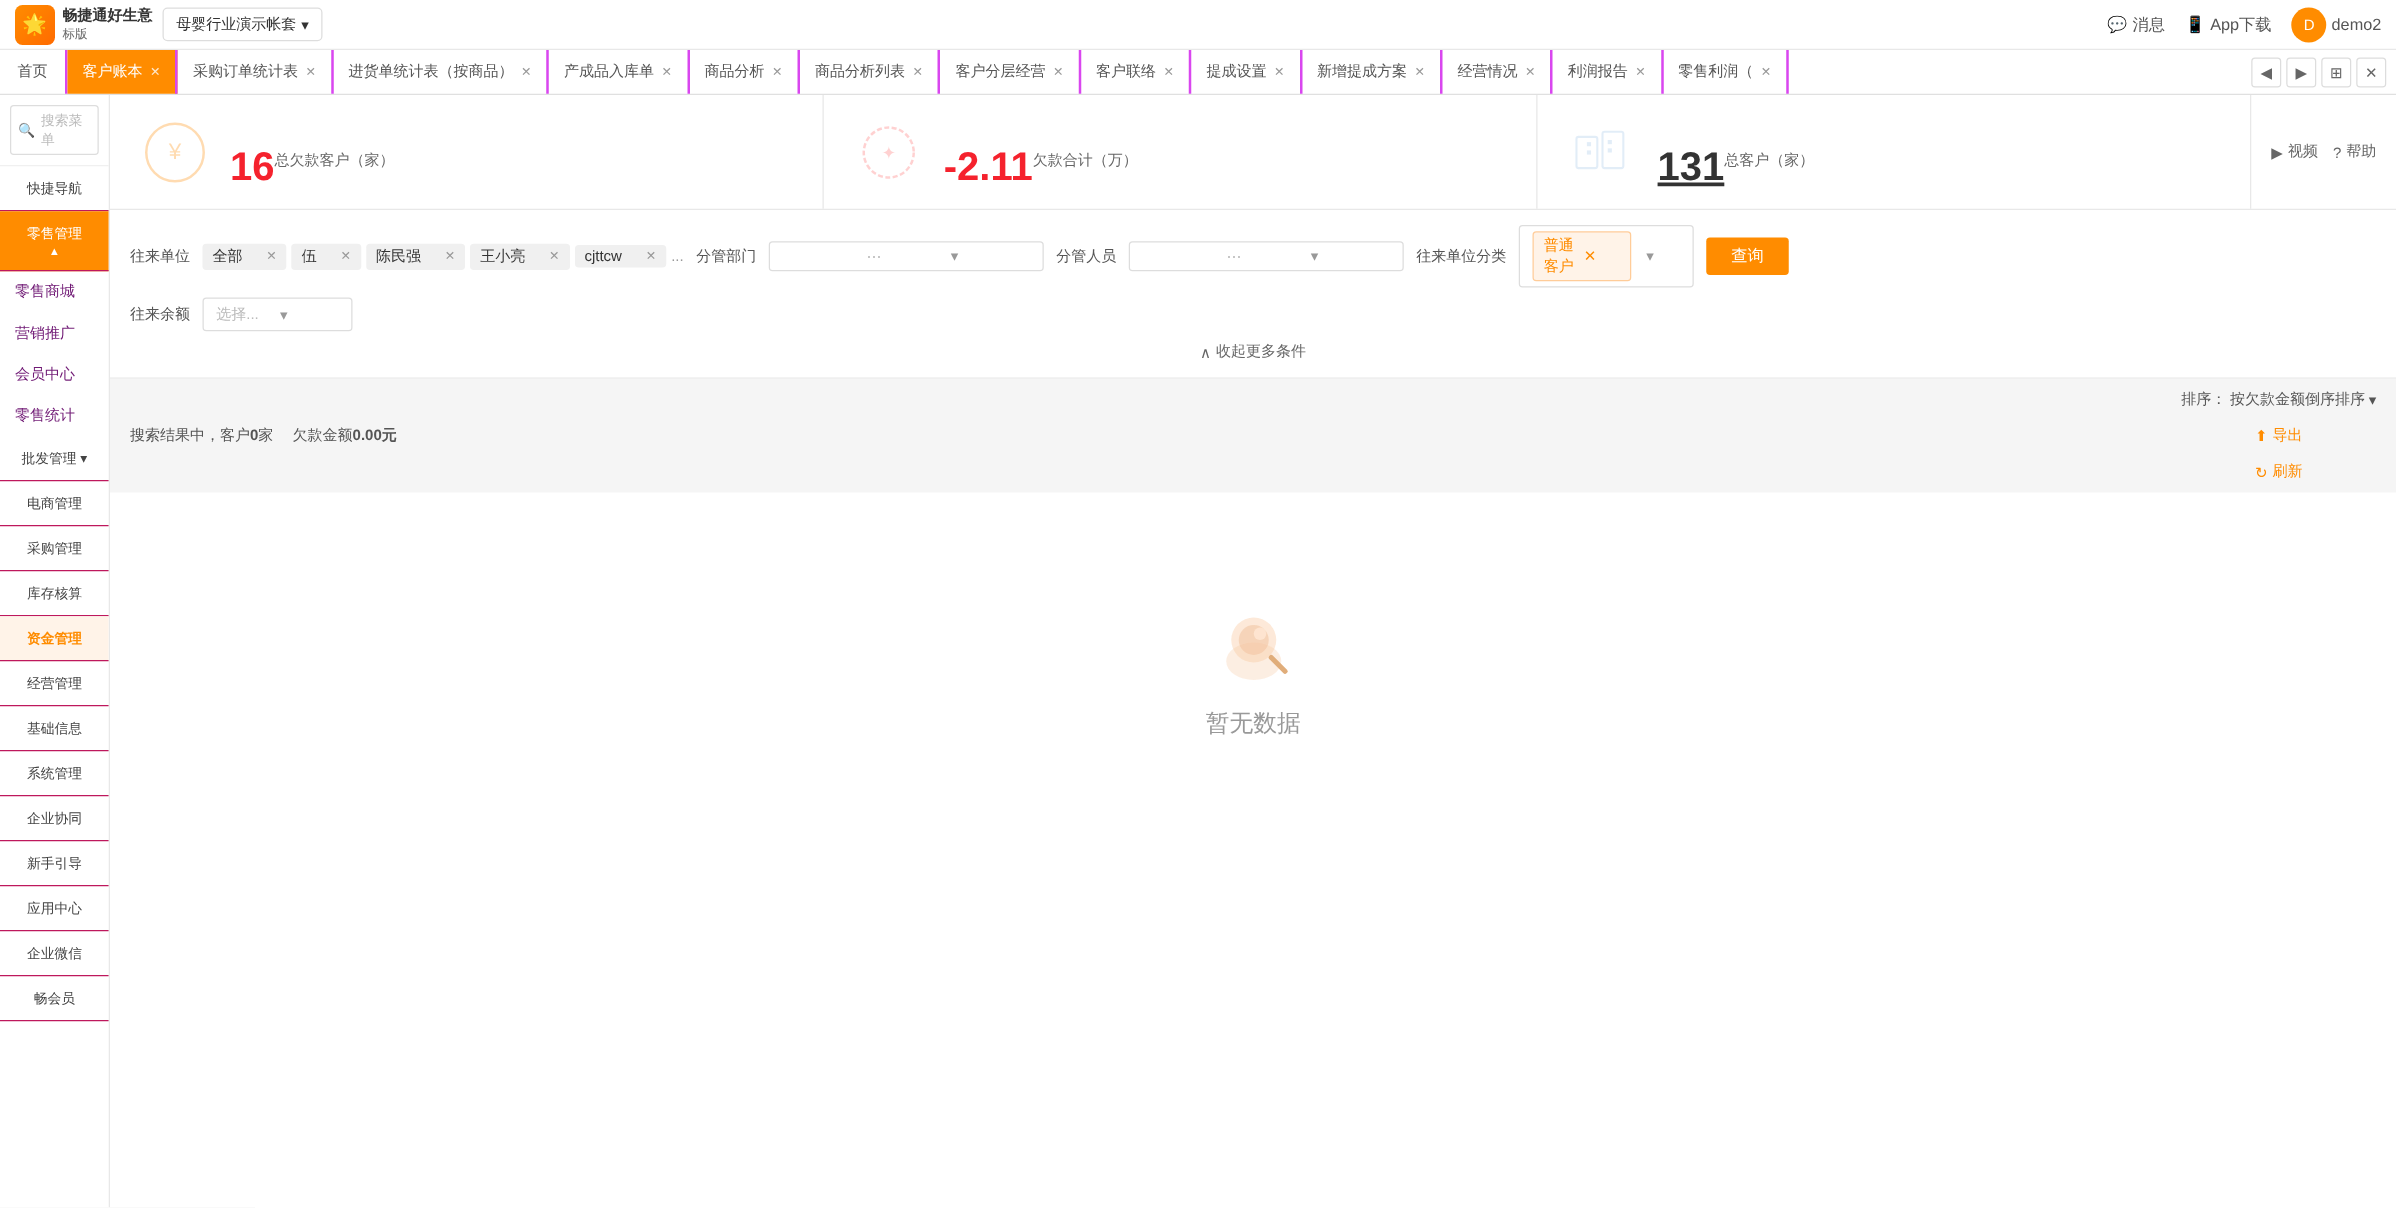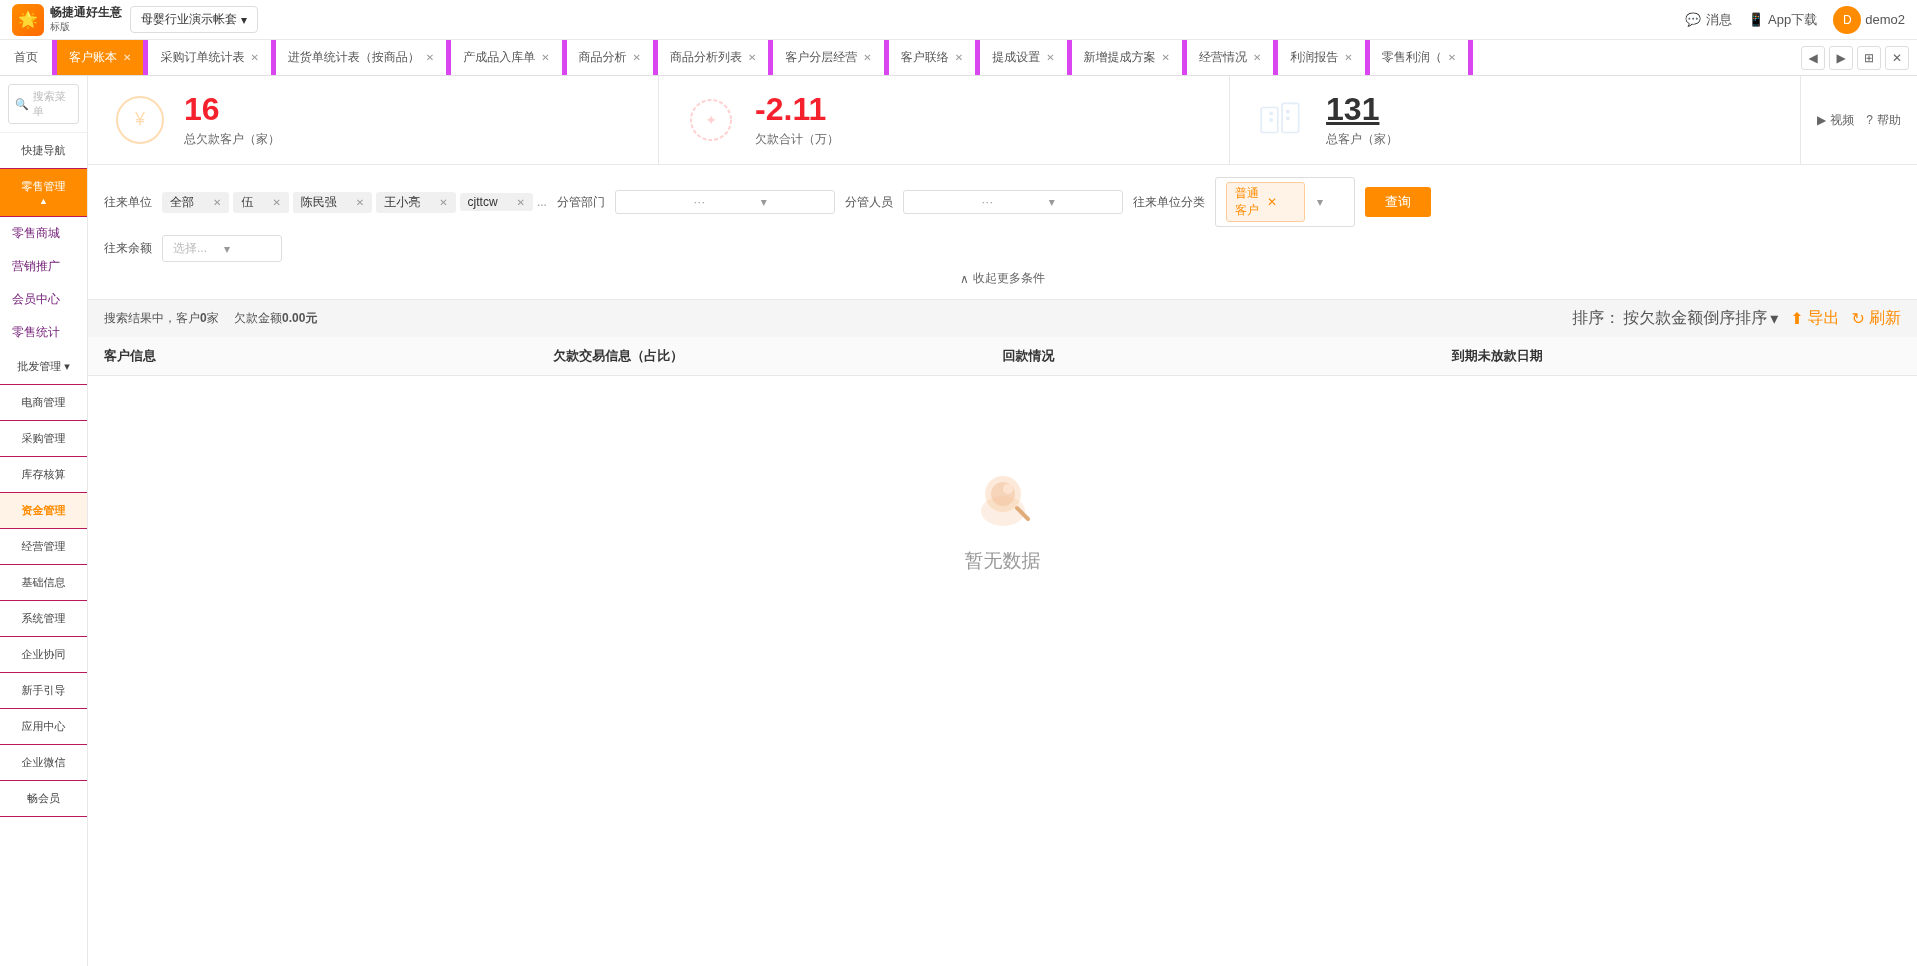--- a/index.html
+++ b/index.html
@@ -12,21 +12,21 @@
     .logo-icon { width: 32px; height: 32px; background: linear-gradient(135deg, #ff8c00, #ff6b00); border-radius: 6px; display: flex; align-items: center; justify-content: center; color: white; font-size: 16px; }
     .logo-text { font-size: 12px; color: #333; font-weight: bold; line-height: 1.2; }
     .logo-sub { font-size: 10px; color: #666; }
     .dropdown-select { display: flex; align-items: center; gap: 4px; padding: 4px 10px; border: 1px solid #ddd; border-radius: 4px; cursor: pointer; font-size: 12px; color: #333; background: #fff; }
     .top-bar-right { display: flex; align-items: center; gap: 16px; font-size: 13px; color: #555; }
     .top-bar-right-item { display: flex; align-items: center; gap: 4px; cursor: pointer; }
     .avatar { width: 28px; height: 28px; border-radius: 50%; background: #ff8c00; display: flex; align-items: center; justify-content: center; color: white; font-size: 12px; }
 
     
     .nav-tabs { background: #fff; height: 36px; display: flex; align-items: center; border-bottom: 1px solid #e0e0e0; flex-shrink: 0; overflow: hidden; }
-    .nav-tab { display: flex; align-items: center; height: 36px; padding: 0 12px; font-size: 12px; color: #555; border-right: 5px solid #d946ef; cursor: pointer; white-space: nowrap; position: relative; flex-shrink: 0; }
+    .nav-tab { display: flex; align-items: center; height: 36px; padding: 0 12px; font-size: 12px; color: #555; border-right: 2px solid #d946ef; cursor: pointer; white-space: nowrap; position: relative; flex-shrink: 0; }
     .nav-tab.active { background: #ff8c00; color: white; }
     .nav-tab .close-btn { margin-left: 6px; color: #999; font-size: 10px; cursor: pointer; }
     .nav-tab.active .close-btn { color: rgba(255,255,255,0.8); }
     .nav-tab-home { padding: 0 14px; color: #555; font-size: 12px; }
     .nav-controls { margin-left: auto; display: flex; align-items: center; gap: 4px; padding-right: 8px; }
     .nav-ctrl-btn { width: 24px; height: 24px; display: flex; align-items: center; justify-content: center; border: 1px solid #ddd; border-radius: 3px; cursor: pointer; font-size: 12px; color: #666; background: white; }
 
     
     .main-layout { display: flex; flex: 1; overflow: hidden; }
 
@@ -42,21 +42,21 @@
 
     
     .content { flex: 1; overflow-y: auto; background: #f5f5f5; display: flex; flex-direction: column; }
 
     
     .stats-bar { background: #fff; display: flex; align-items: stretch; border-bottom: 1px solid #e8e8e8; flex-shrink: 0; min-height: 80px; }
     .stats-item { flex: 1; display: flex; align-items: center; padding: 16px 24px; border-right: 1px solid #e8e8e8; gap: 16px; }
     .stats-item:last-child { border-right: none; }
     .stats-icon { width: 56px; height: 56px; display: flex; align-items: center; justify-content: center; opacity: 0.3; }
     .stats-icon svg { width: 50px; height: 50px; }
-    .stats-text { display: flex; flex-direction: column; }
+    .stats-text { display: flex; flex-direction: row; margin-top: 24px; }
     .stats-number { font-size: 32px; font-weight: bold; line-height: 1.1; }
     .stats-number.red { color: #f5222d; }
     .stats-number.underline { text-decoration: underline; color: #333; }
     .stats-label { font-size: 12px; color: #666; margin-top: 4px; }
     .stats-right-actions { display: flex; align-items: center; gap: 12px; padding: 0 16px; margin-left: auto; font-size: 12px; color: #666; }
     .stats-action { display: flex; align-items: center; gap: 4px; cursor: pointer; color: #666; }
 
     
     .filter-section { background: #fff; padding: 12px 16px; border-bottom: 1px solid #e8e8e8; flex-shrink: 0; }
     .filter-row { display: flex; align-items: center; gap: 10px; margin-bottom: 8px; flex-wrap: wrap; }
@@ -68,21 +68,21 @@
     .filter-dropdown { display: flex; align-items: center; gap: 4px; padding: 4px 10px; border: 1px solid #ddd; border-radius: 3px; cursor: pointer; font-size: 12px; color: #999; background: #fff; min-width: 160px; }
     .filter-dropdown-wide { min-width: 220px; }
     .filter-dropdown span { flex: 1; }
     .collapse-btn { display: flex; align-items: center; gap: 4px; color: #666; font-size: 12px; cursor: pointer; margin: 0 auto; }
     .filter-type-tag { display: inline-flex; align-items: center; gap: 3px; padding: 2px 8px; background: #fff3e8; border: 1px solid #ffcc99; border-radius: 3px; font-size: 12px; color: #ff8c00; }
 
     
     .results-bar { background: #f5f5f5; padding: 8px 16px; display: flex; align-items: center; justify-content: space-between; flex-shrink: 0; }
     .results-info { font-size: 12px; color: #555; }
     .results-info span { margin-right: 12px; }
-    .results-actions { display: flex; align-items: center; gap: 12px; font-size: 16px; color: #555; }
+    .results-actions { display: flex; align-items: center; gap: 12px; font-size: 12px; color: #555; flex-direction: column; }
     .sort-dropdown { display: flex; align-items: center; gap: 3px; cursor: pointer; color: #555; }
     .action-btn { display: flex; align-items: center; gap: 4px; cursor: pointer; color: #ff8c00; }
 
     
     .table-container { flex: 1; background: #fff; margin: 0; }
     .table-header { display: grid; grid-template-columns: 2fr 2fr 2fr 2fr; padding: 10px 16px; background: #fafafa; border-bottom: 1px solid #e8e8e8; font-size: 13px; font-weight: bold; color: #333; }
     .table-body { flex: 1; }
     .empty-state { display: flex; flex-direction: column; align-items: center; justify-content: center; padding: 80px 20px; }
     .empty-icon { width: 80px; height: 80px; opacity: 0.6; }
     .empty-text { font-size: 19px; color: #999; margin-top: 12px; }
@@ -396,26 +396,20 @@
           <span>导出</span>
         </div>
         <div class="action-btn">
           <span>↻</span>
           <span>刷新</span>
         </div>
       </div>
     </div>
 
     <div class="table-container">
-      <div class="table-header">
-        <div>客户信息</div>
-        <div>欠款交易信息（占比）</div>
-        <div>回款情况</div>
-        <div>到期未放款日期</div>
-      </div>
       <div class="table-body">
         <div class="empty-state">
 
           <div class="empty-icon">
             <svg viewBox="0 0 80 80" width="80" height="80">
               <ellipse cx="40" cy="55" rx="22" ry="15" fill="#f8c8a0" opacity="0.5"></ellipse>
               <circle cx="40" cy="38" r="18" fill="#f4a460" opacity="0.4"></circle>
               <circle cx="40" cy="38" r="12" fill="#e8955a" opacity="0.5"></circle>
               <circle cx="45" cy="33" r="5" fill="#ffdab9" opacity="0.8"></circle>
               <line x1="54" y1="52" x2="65" y2="63" stroke="#cc7722" stroke-width="4" stroke-linecap="round"></line>

